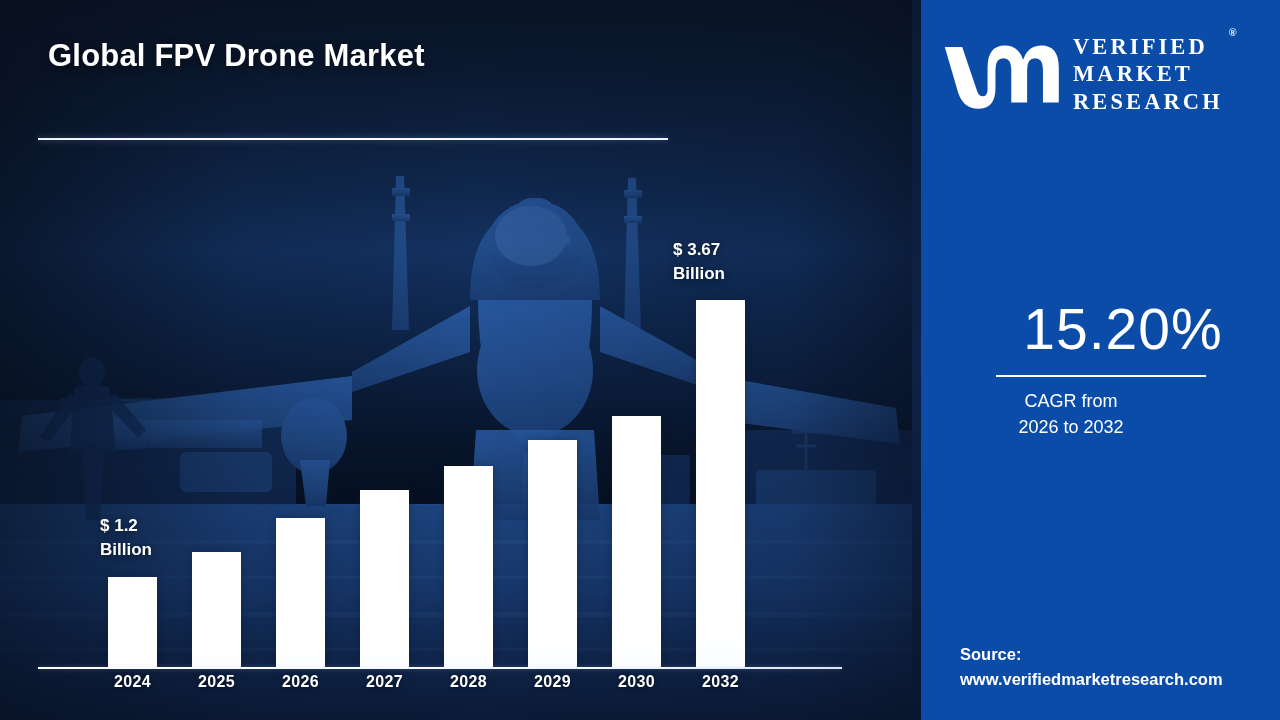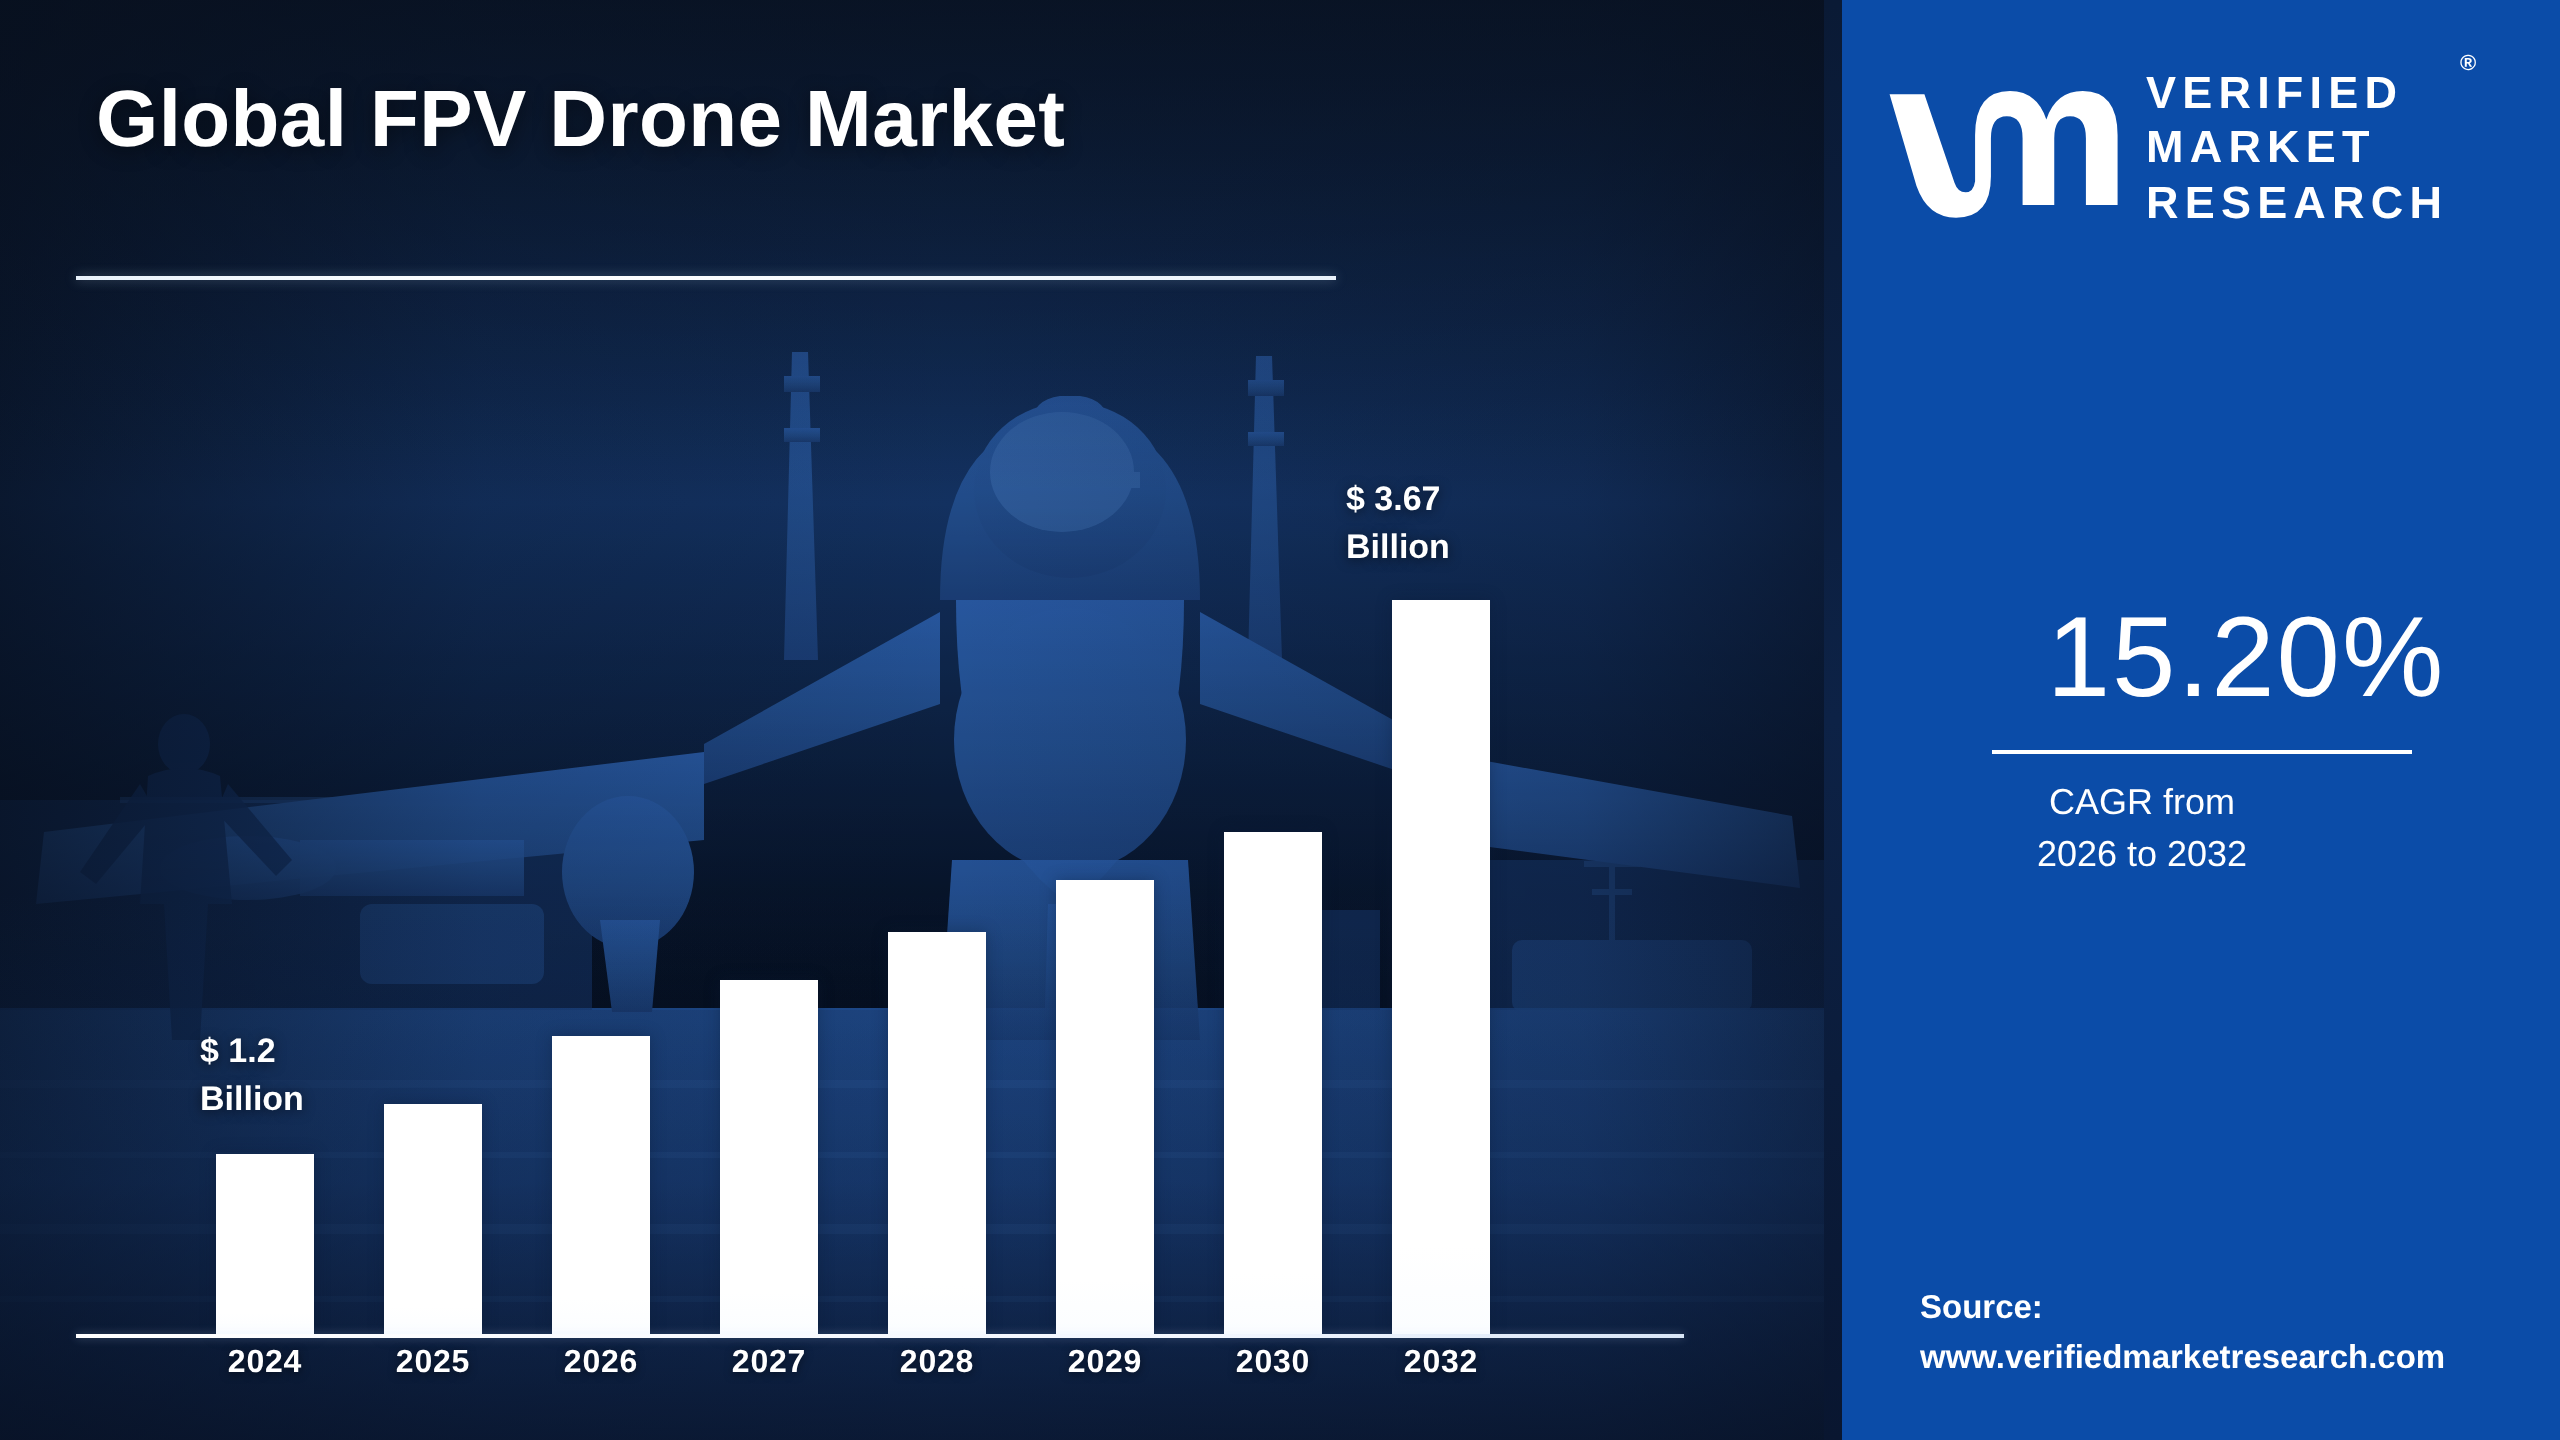--- a/index.html
+++ b/index.html
@@ -30,21 +30,21 @@
       linear-gradient(180deg, rgba(8,16,30,.72) 0%, rgba(8,16,30,.30) 18%, rgba(10,26,52,0) 34%,
                               rgba(20,56,112,0) 62%, rgba(14,38,78,.30) 82%, rgba(8,18,38,.72) 100%),
       linear-gradient(90deg, rgba(6,13,26,.70) 0%, rgba(8,18,36,.18) 26%, rgba(12,30,60,0) 52%,
                               rgba(10,24,50,.26) 86%, rgba(7,16,34,.62) 100%);
     pointer-events:none;
   }
 
   
   #title {
     position:absolute; left:48px; top:38px;
-    font-size:40px; font-weight:700; color:#ffffff; letter-spacing:.2px;
+    font-size:31px; font-weight:700; color:#ffffff; letter-spacing:.2px;
     text-shadow:0 2px 10px rgba(0,0,0,.45);
   }
   #title-rule {
     position:absolute; left:38px; top:138px; width:630px; height:2px;
     background:linear-gradient(90deg,#e9f2fb,#ffffff 35%,#eaf2fb);
     box-shadow:0 0 6px rgba(200,225,255,.35);
   }
 
   
   #chart-area { position:absolute; left:0; top:0; width:920px; height:720px; }
@@ -74,21 +74,21 @@
   #divider {
     position:absolute; left:912px; top:0; width:9px; height:720px;
     background:linear-gradient(180deg,#0a1a35,#0d2246 50%,#091630);
   }
   #right-panel {
     position:absolute; left:921px; top:0; width:359px; height:720px;
     background:#0b4ca8;
   }
 
   
-  #logo-block { position:absolute; left:20px; top:26px; width:326px; height:96px; display:flex; align-items:center; }
+  #logo-block { position:absolute; left:20px; top:26px; width:326px; height:96px; display:flex; align-items:center;font-family:Liberation Serif, serif; }
   #logo-mark { width:120px; height:76px; flex:0 0 auto; }
   #logo-mark svg { width:100%; height:100%; display:block; }
   #logo-words { position:relative; margin-left:12px; }
   .logo-line {
     color:#ffffff; font-weight:700; font-size:22.5px; letter-spacing:3.1px; line-height:1.21;
   }
   #logo-reg {
     position:absolute; right:-14px; top:-6px; color:#ffffff;
     font-size:11px; font-weight:700; line-height:1;
   }

